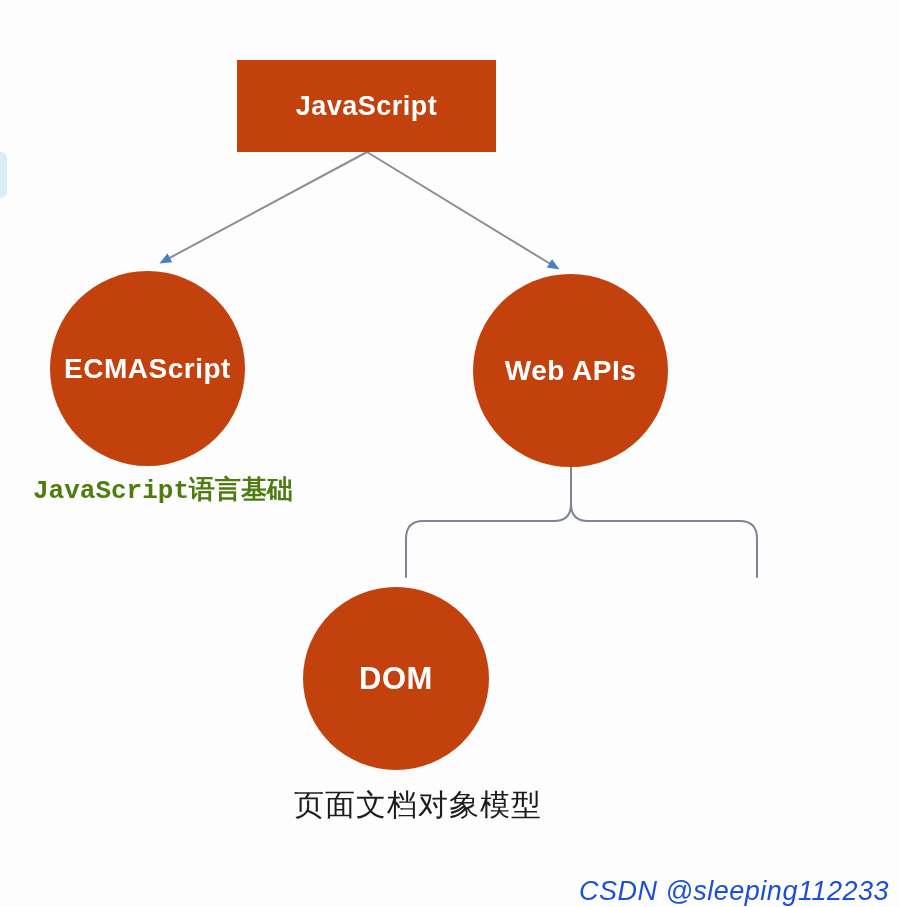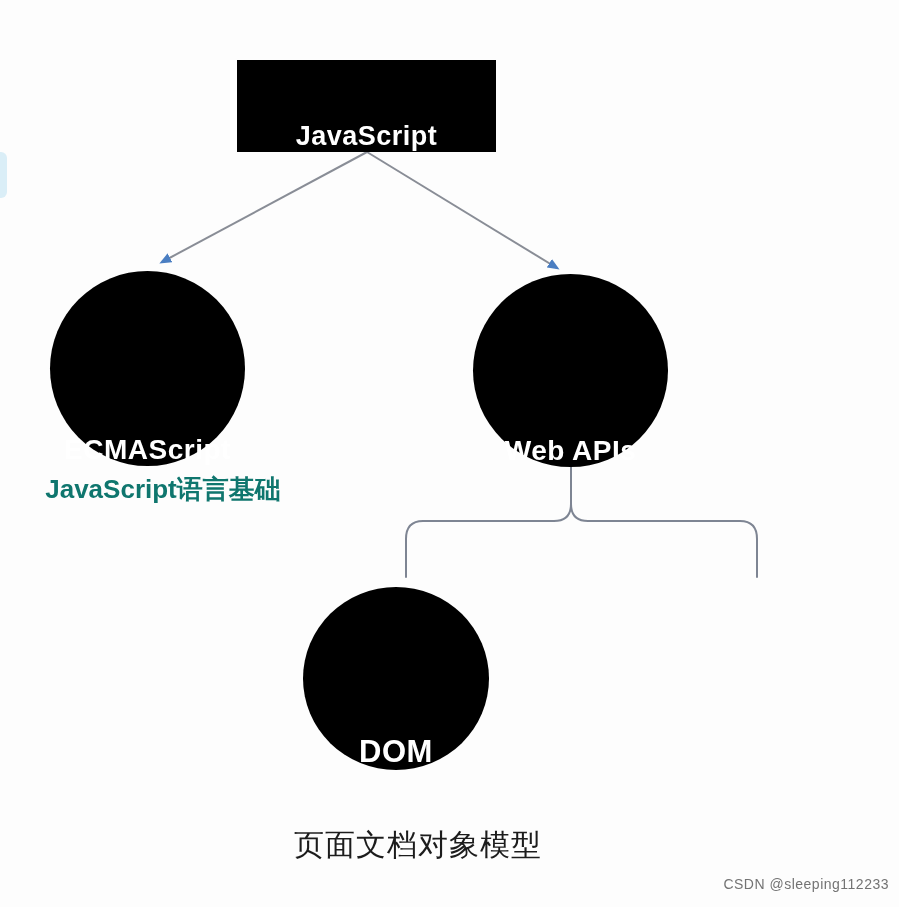--- a/index.html
+++ b/index.html
@@ -17,24 +17,24 @@
     height: 907px;
   }
   svg.connectors {
     position: absolute;
     left: 0; top: 0;
     width: 899px; height: 907px;
     pointer-events: none;
   }
   .node {
     position: absolute;
-    background: #000000;
+    background: #c2410c;
     color: #fff;
     display: flex;
-    align-items: flex-end;
+    align-items: center;
     justify-content: center;
     text-align: center;
     letter-spacing: 0.5px;
   }
   .node.rect {
     left: 237px; top: 60px;
     width: 259px; height: 92px;
     font-size: 27px;
     font-weight: 600;
   }
@@ -60,42 +60,43 @@
   .node.bom {
     left: 668px; top: 586px;
     width: 190px; height: 184px;
     font-size: 31px;
   }
   .caption-red {
     position: absolute;
     left: 28px; top: 472px;
     width: 270px;
     text-align: center;
-    font-family: Liberation Sans, sans-serif;
+    font-family: Liberation Mono, monospace;
     font-size: 26px;
     font-weight: 700;
-    color: #0f766e;
+    color: #4d7c0f;
     white-space: nowrap;
   }
   .caption-black {
     position: absolute;
     color: #1c1c1c;
     font-size: 30px;
     font-weight: 500;
     white-space: nowrap;
     letter-spacing: 1px;
   }
-  .caption-dom { left: 294px; top: 785px; margin-top: 40px; }
+  .caption-dom { left: 294px; top: 785px; }
   .caption-bom { left: 676px; top: 785px; }
   .watermark {
     position: absolute;
     right: 10px; top: 876px;
-    color: #737373;
-    font-size: 14px;
+    color: #1d4ed8;
+    font-size: 27px;
     letter-spacing: 0.5px;
+    font-style: italic;
   }
   .edge-artifact {
     position: absolute;
     left: 0; top: 152px;
     width: 7px; height: 46px;
     background: rgba(140, 205, 235, 0.30);
     border-radius: 0 6px 6px 0;
   }
 </style>
 </head>

